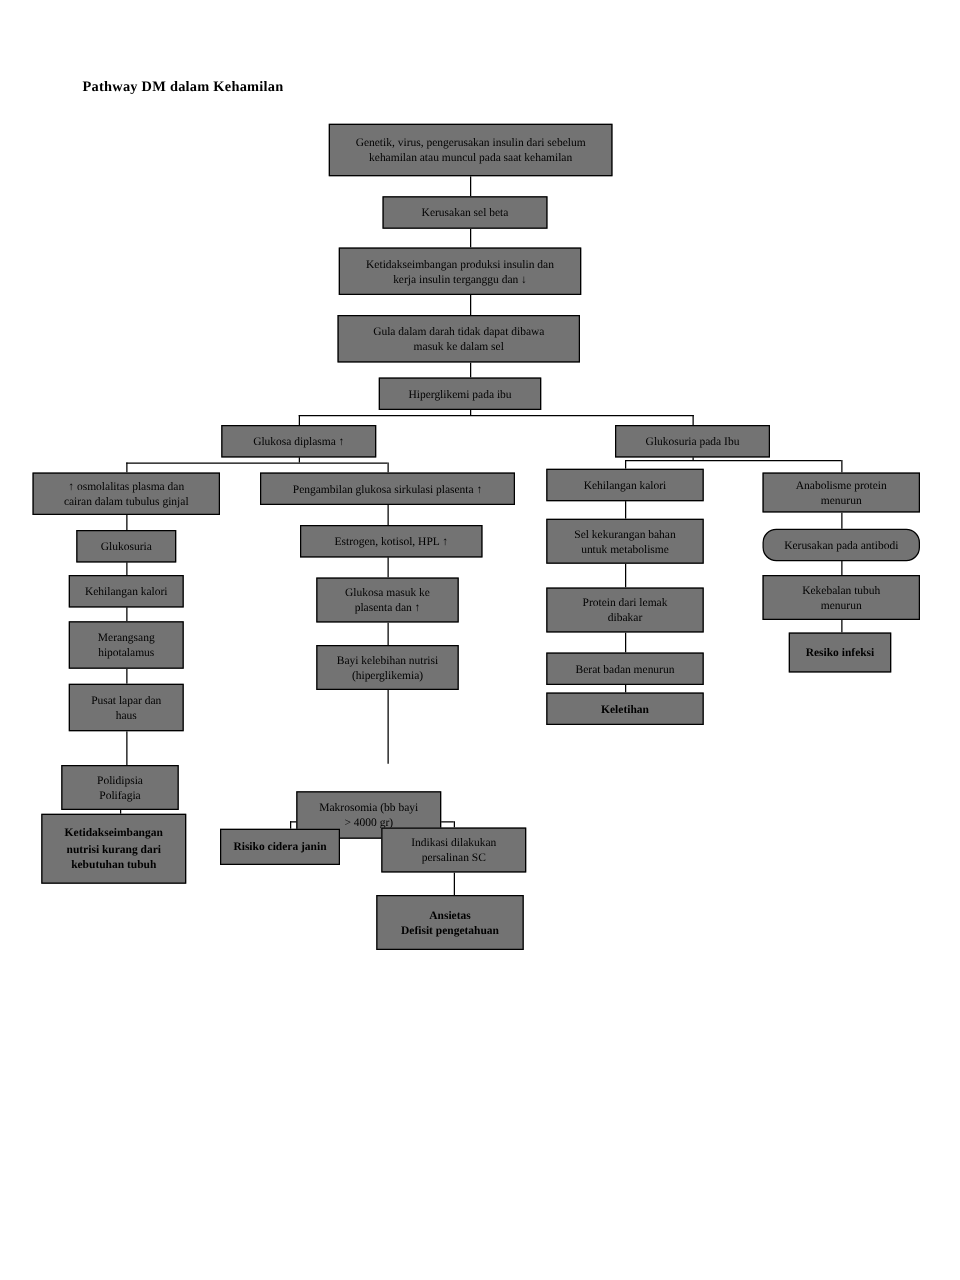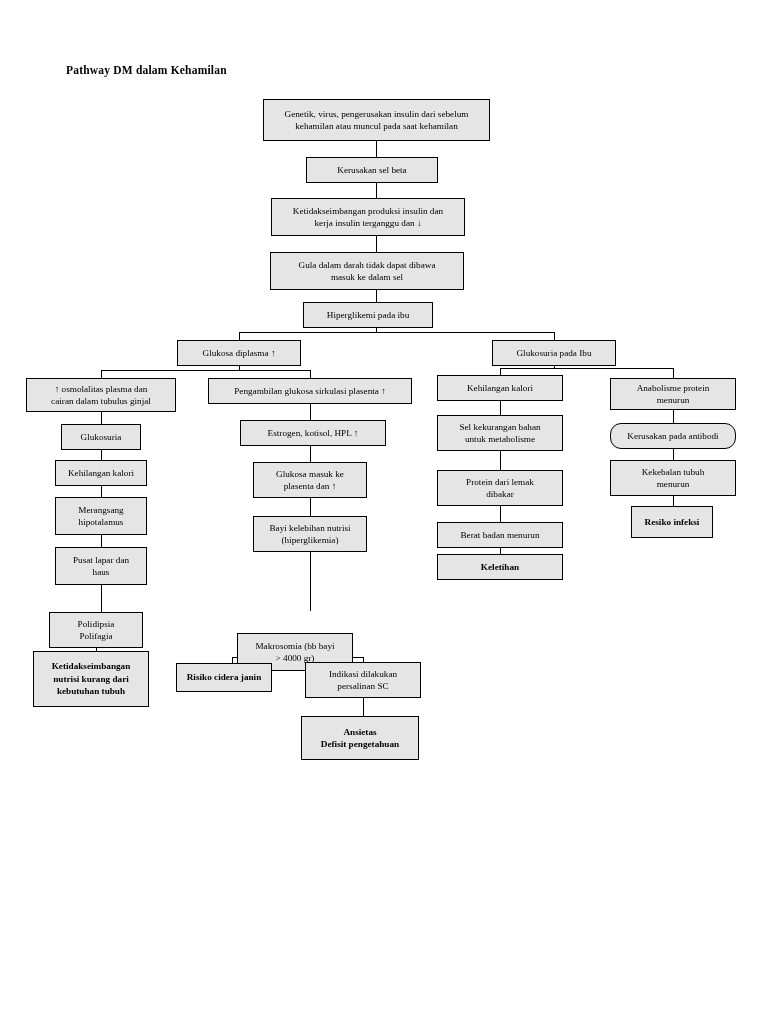--- a/index.html
+++ b/index.html
@@ -22,21 +22,21 @@
     font-size: 11.5px;
     font-weight: bold;
     color: #000000;
     letter-spacing: 0.2px;
     white-space: nowrap;
   }
   .node {
     position: absolute;
     box-sizing: border-box;
     border: 1px solid #000000;
-    background: #e5e5e5;
+    background: #737373;
     color: #000000;
     display: flex;
     align-items: center;
     justify-content: center;
     text-align: center;
     font-size: 9.2px;
     line-height: 1.35;
     padding: 12px 4px;
     z-index: 2;
   }

